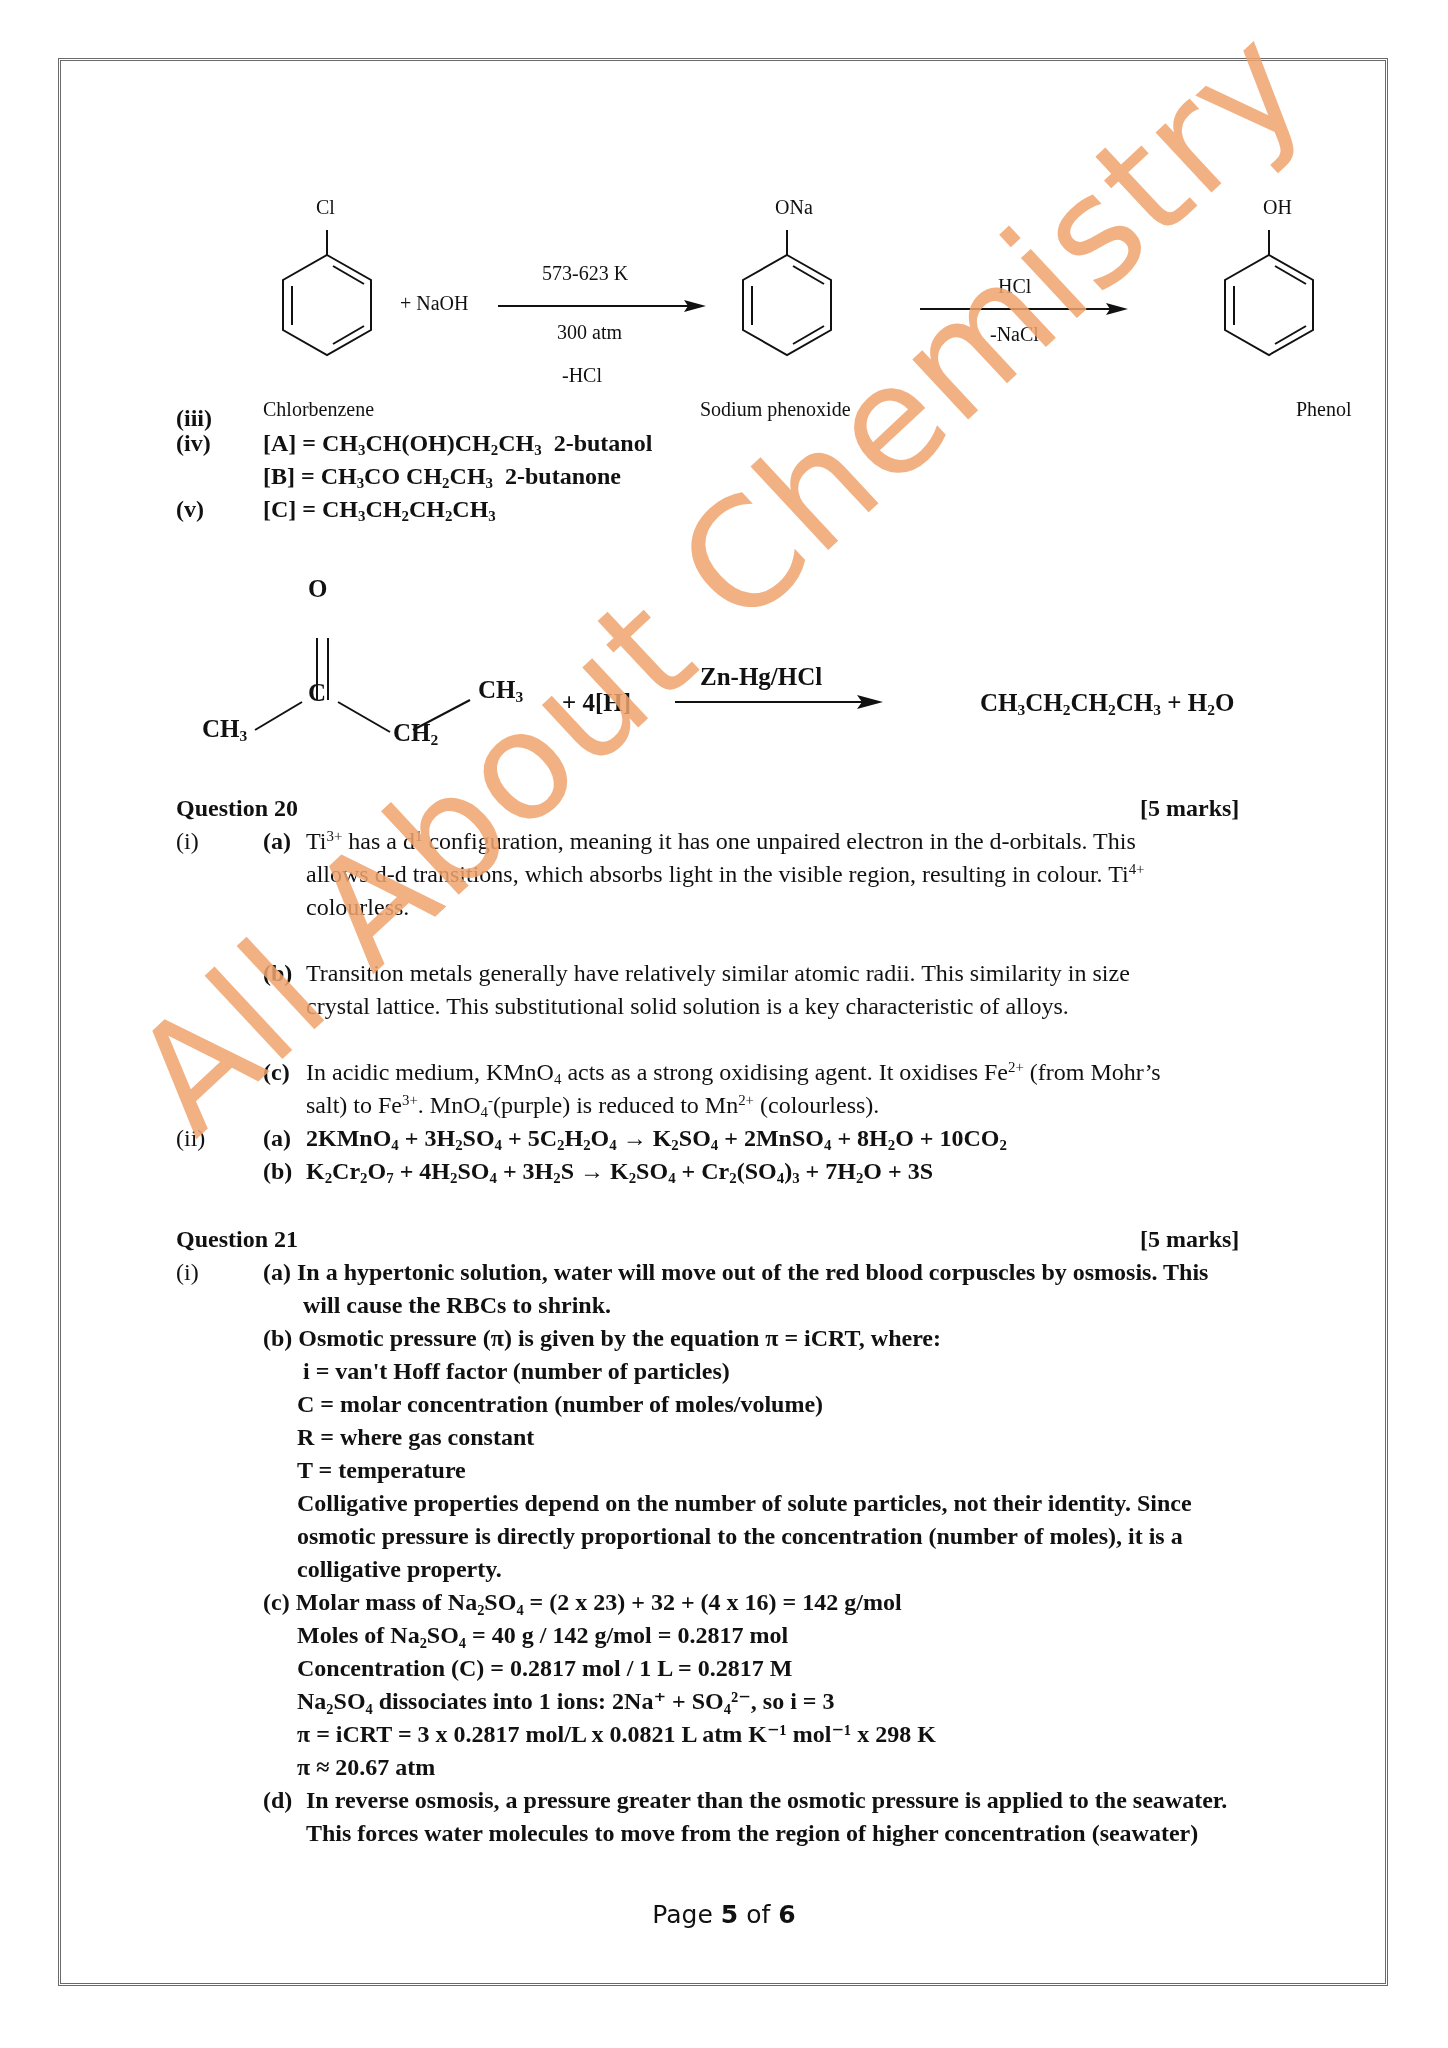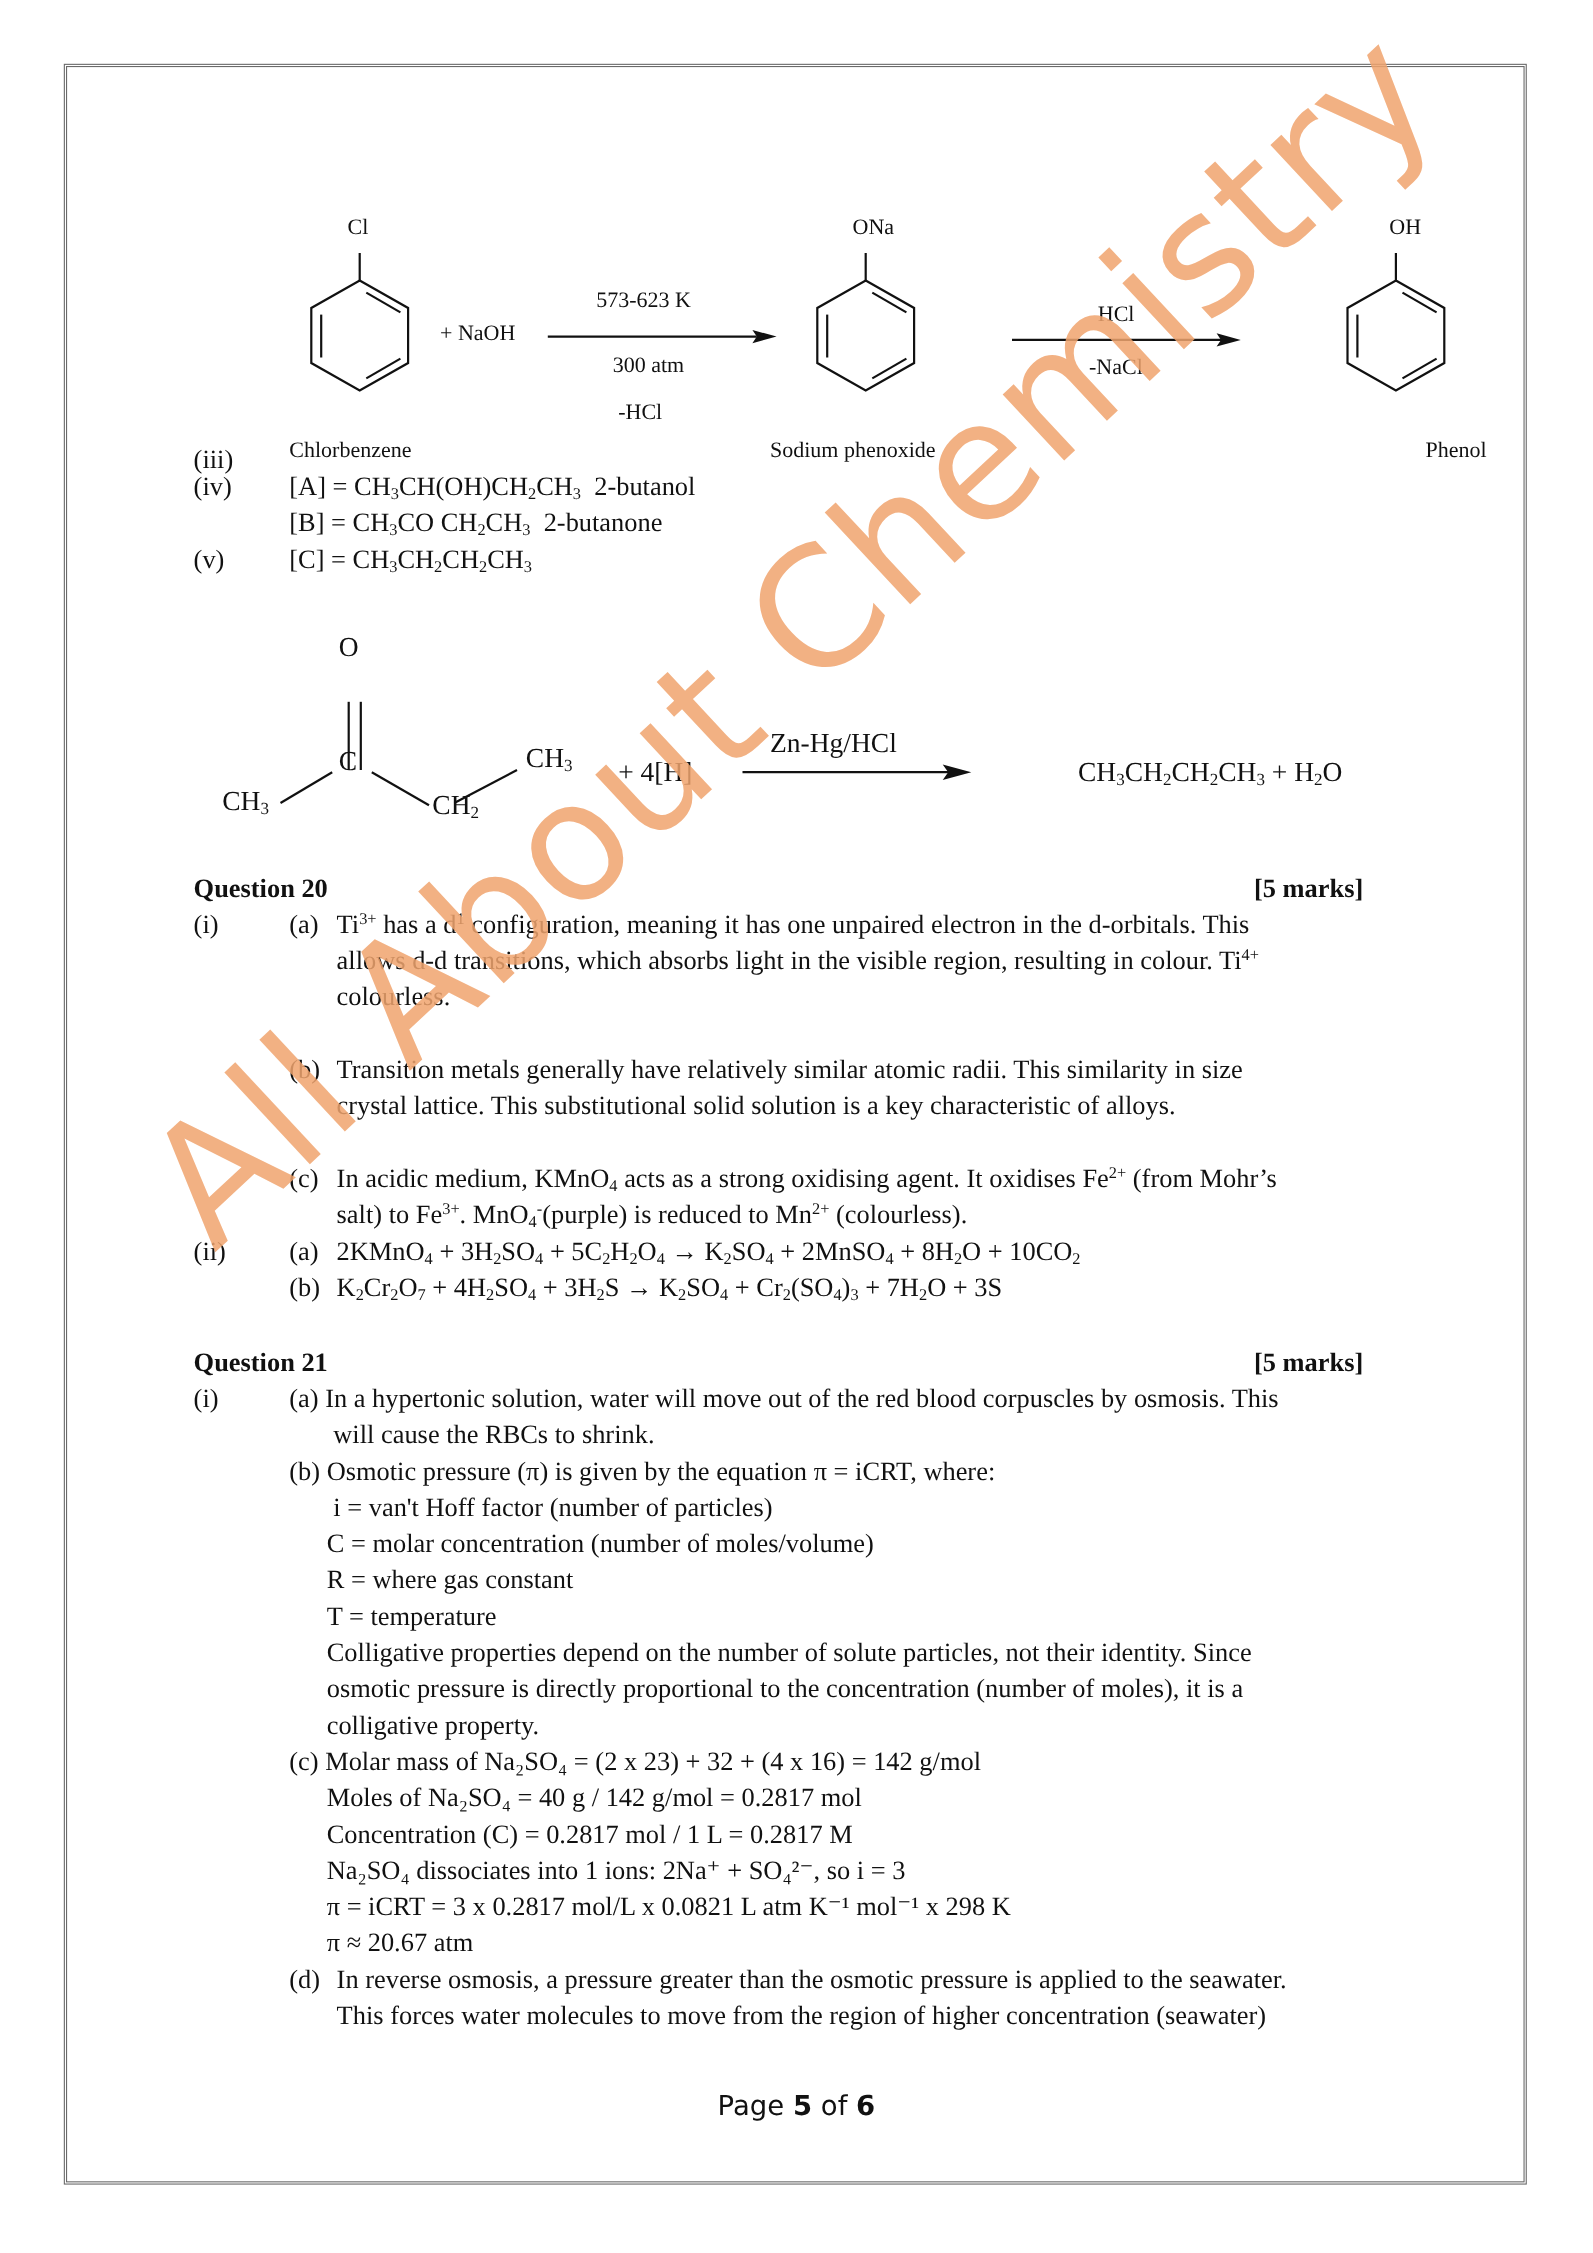--- a/index.html
+++ b/index.html
@@ -1,21 +1,21 @@
 <!DOCTYPE html>
 <html><head>
 <meta charset="utf-8">
 <style>
   html, body { margin:0; padding:0; background:#ffffff; }
   body { width:1448px; height:2048px; position:relative; overflow:hidden;
          font-family:"Liberation Serif", "DejaVu Serif", serif; color:#111; }
   .frame { position:absolute; left:58px; top:58px; width:1330px; height:1928px;
            border:3px double #6a6a6a; box-sizing:border-box; }
   .abs { position:absolute; white-space:nowrap; }
-  .t { font-size:24px; line-height:33px; }
+  .t { font-size:24px; line-height:33px;font-weight:bold; }
   .sm { font-size:20px;font-family:Liberation Serif, serif; }
   .b { font-weight:bold; }
   sub { font-size:0.62em; vertical-align:-0.25em; line-height:0; }
   sup { font-size:0.62em; vertical-align:0.55em; line-height:0; }
   .watermark { position:absolute; left:160px; top:1015px; font-family:"DejaVu Sans", sans-serif;
                font-size:150px; color:#f0a46e; opacity:0.85; transform-origin:left center;
                transform:rotate(-43deg); white-space:nowrap; letter-spacing:2px; pointer-events:none; }
   .footer { position:absolute; left:0; width:1448px; top:1900px; text-align:center;
             font-family:"DejaVu Sans", sans-serif; font-size:25px; }
   svg.chem { position:absolute; overflow:visible; }

